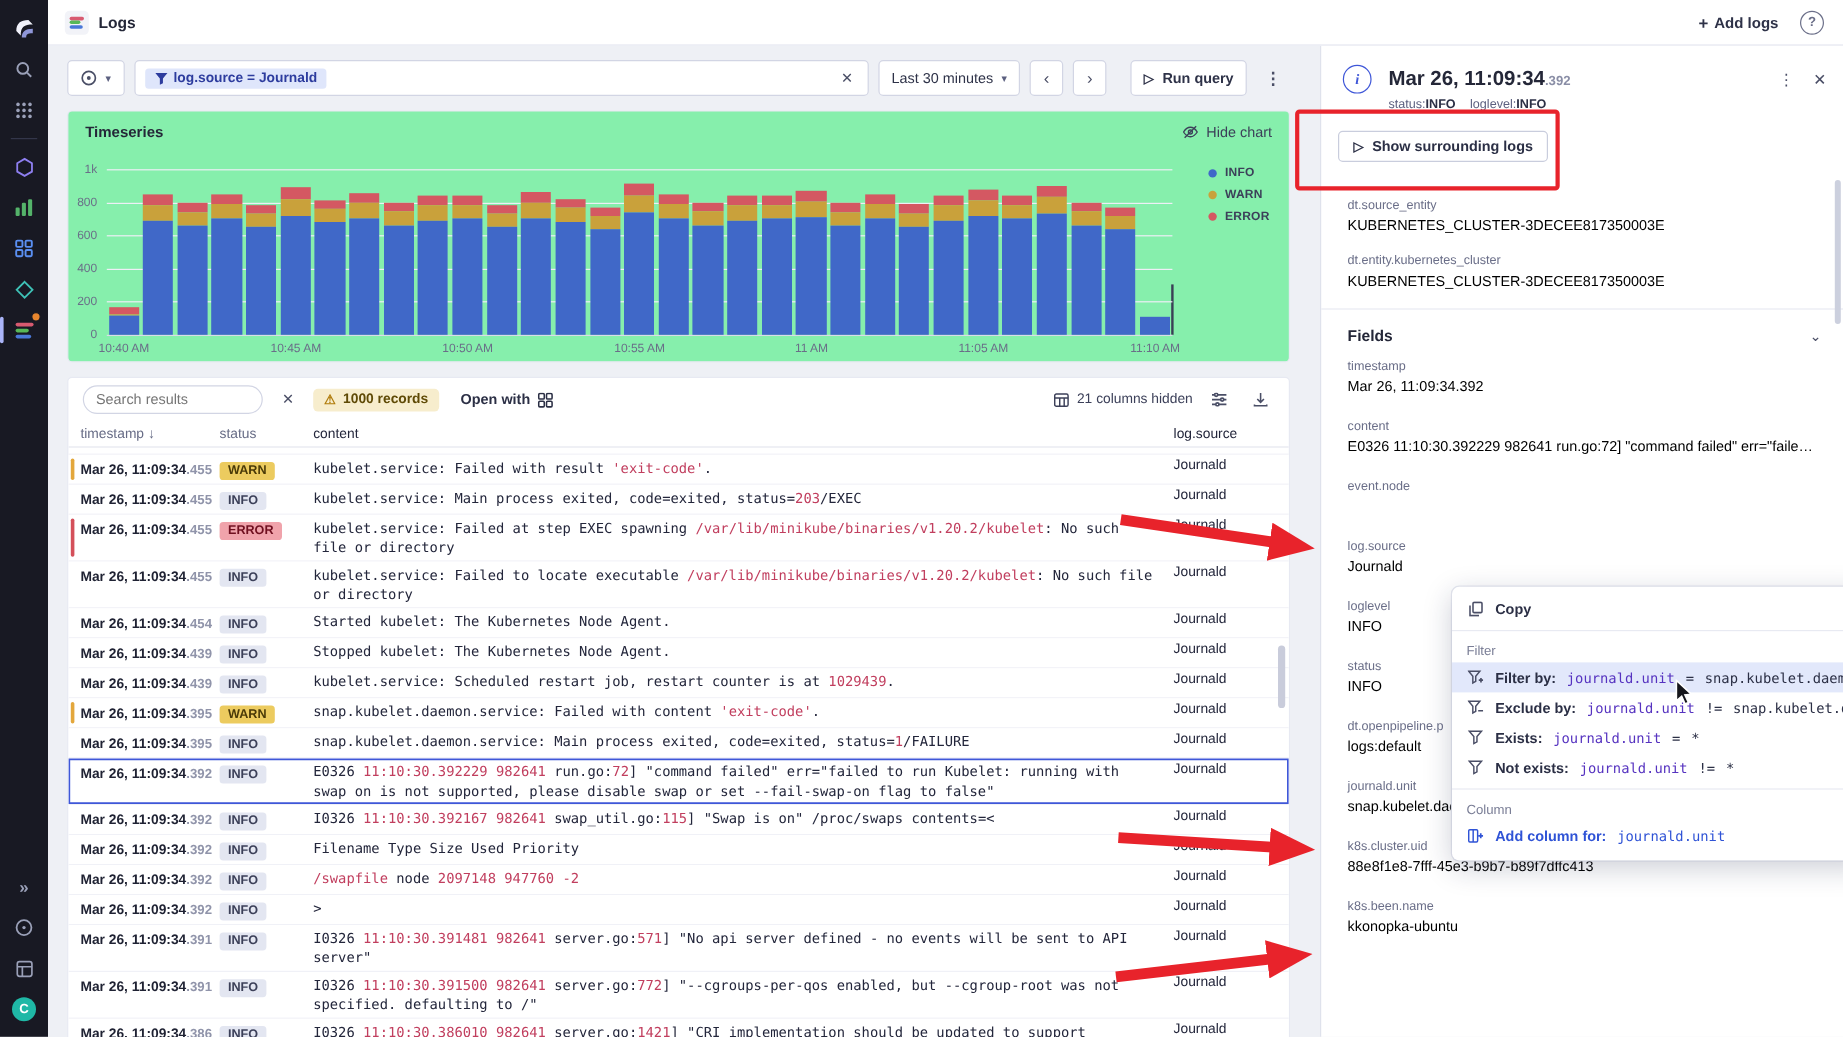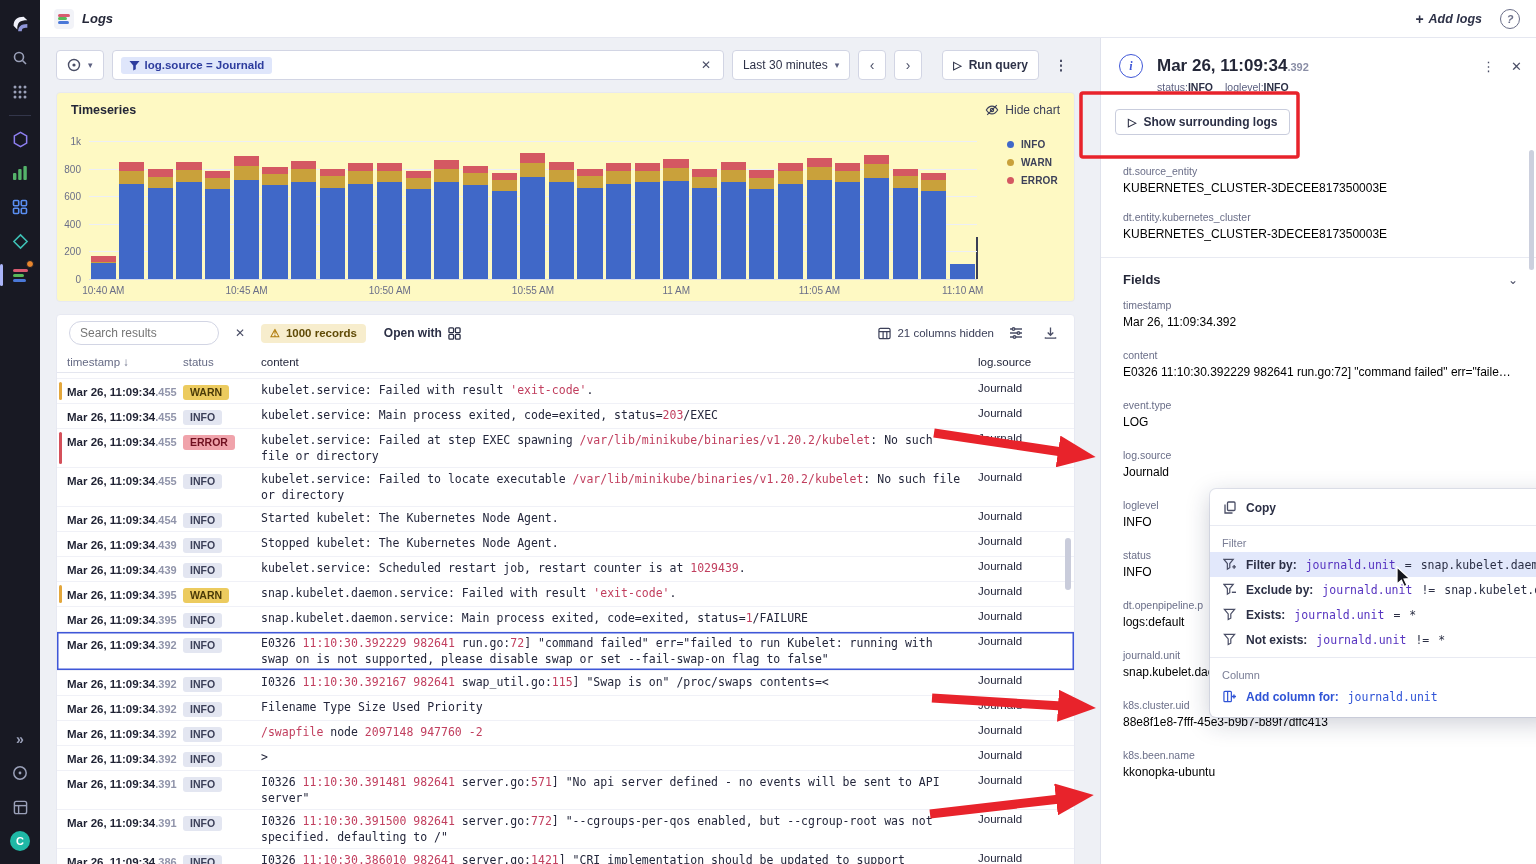--- a/index.html
+++ b/index.html
@@ -14,42 +14,42 @@
   .sb-spacer { flex:1; }
   .sb-active-bar { position:absolute; left:-5px; top:4px; width:3px; height:22px; background:#aab4f8; border-radius:2px; }
   .sb-dot { position:absolute; top:0; right:1px; width:8px; height:8px; border-radius:50%; background:#e8862e; border:1.5px solid #181923; }
   .logs-glyph { width:15px; height:13px; display:flex; flex-direction:column; justify-content:space-between; }
   .logs-glyph span { height:3px; border-radius:1.5px; }
   .lg-r { background:#d85a70; width:100%; } .lg-g { background:#58b858; width:78%; } .lg-b { background:#4a78d8; width:90%; }
   .c-badge { width:20px; height:20px; border-radius:50%; background:#1fb8a6; color:#fff; font-size:11px; font-weight:700; display:flex; align-items:center; justify-content:center; }
   .sb-text { font-size:14px; font-weight:700; color:#9aa0b8; }
 
   
-  #topbar { position:absolute; left:40px; top:0; right:0; height:38px; background:#fff; border-bottom:1px solid #e5e7f0; display:flex; align-items:center; padding:0 16px 0 14px; z-index:30;font-style:italic; }
+  #topbar { position:absolute; left:40px; top:0; right:0; height:38px; background:#fff; border-bottom:1px solid #e5e7f0; display:flex; align-items:center; padding:0 16px 0 14px; z-index:30; }
   .tb-appicon { width:20px; height:20px; border-radius:4px; background:#f2f3f8; display:flex; align-items:center; justify-content:center; }
   .tb-title { font-size:13px; font-weight:700; margin-left:8px; }
   .tb-right { margin-left:auto; display:flex; align-items:center; gap:18px; }
   .tb-add { font-size:12.5px; font-weight:600; color:#2e3248; display:flex; gap:5px; align-items:center; cursor:pointer; }
   .tb-add .pl { font-size:14px; font-weight:700; }
   .tb-help { width:20px; height:20px; border-radius:50%; border:1.5px solid #6a6e88; color:#6a6e88; font-size:11px; font-weight:700; display:flex; align-items:center; justify-content:center; cursor:pointer; }
 
   
   #main { position:absolute; left:40px; top:38px; width:1060px; bottom:0; }
   #querybar { position:absolute; left:16px; top:11px; right:25px; height:32px; display:flex; gap:8px; align-items:center; }
   .qbtn { height:30px; background:#fff; border:1px solid #d2d5e4; border-radius:4px; display:flex; align-items:center; gap:7px; padding:0 10px; font-size:12px; color:#2e3248; cursor:pointer; white-space:nowrap; }
   .qico { width:28px; height:30px; display:flex; align-items:center; justify-content:center; color:#4a4e66; font-size:14px; cursor:pointer; background:#fff; border:1px solid #d2d5e4; border-radius:4px; }
   .qico.plain { border:none; background:transparent; font-weight:700; }
   #qb-input { flex:1; height:30px; background:#fff; border:1px solid #d2d5e4; border-radius:4px; display:flex; align-items:center; padding:0 8px; gap:8px; }
   .fpill { display:flex; align-items:center; gap:5px; background:#dfe6fb; border-radius:3px; padding:2.5px 8px; font-size:11.5px; font-weight:600; color:#2d3c9e; cursor:pointer; }
   .qb-clear { margin-left:auto; color:#4a4e66; font-size:12px; cursor:pointer; padding:0 4px; }
   .chev { font-size:9px; color:#5c6080; }
   .play-tri { font-size:11px; }
 
   
-  #chart-card { position:absolute; left:16px; top:54px; right:25px; height:210px; background:#fef9c3; border-radius:4px; border:1px solid #e7e9f2; }
+  #chart-card { position:absolute; left:16px; top:54px; right:25px; height:210px; background:#86efac; border-radius:4px; border:1px solid #e7e9f2; }
   .chart-head { display:flex; align-items:center; padding:10px 14px 0; }
   .chart-title { font-size:12.5px; font-weight:700; }
   .hide-chart { margin-left:auto; display:flex; align-items:center; gap:6px; font-size:12px; color:#3c4059; cursor:pointer; }
   #yaxis { position:absolute; left:0; top:0; width:26px; height:210px; }
   .ylab { position:absolute; right:2px; font-size:10px; color:#6a6e88; text-align:right; }
   #plot { position:absolute; left:32px; top:48px; width:888px; height:138px; }
   .gridline { position:absolute; left:0; right:0; height:1px; background:#edeff6; }
   .gridline.base { background:#d9dce8; }
   .cbar { position:absolute; bottom:0; display:flex; flex-direction:column; justify-content:flex-end; }
   .cseg { width:100%; }
@@ -569,21 +569,21 @@
         </div>
         <div class="trow">
           <div class="cell c-ts"><span class="ts-main">Mar 26, 11:09:34</span><span class="ts-ms">.439</span></div>
           <div class="cell c-st"><span class="tbadge b-INFO">INFO</span></div>
           <div class="cell c-ct mono"><span>kubelet.service: Scheduled restart job, restart counter is at </span><span class="tk-red">1029439</span><span>.</span></div>
           <div class="cell c-src">Journald</div>
         </div>
         <div class="trow">
           <div class="cell c-ts"><span class="ind warn"></span><span class="ts-main">Mar 26, 11:09:34</span><span class="ts-ms">.395</span></div>
           <div class="cell c-st"><span class="tbadge b-WARN">WARN</span></div>
-          <div class="cell c-ct mono"><span>snap.kubelet.daemon.service: Failed with result </span><span class="tk-red">'exit-code'</span><span>.</span></div>
+          <div class="cell c-ct mono"><span>snap.kubelet.daemon.service: Failed with content </span><span class="tk-red">'exit-code'</span><span>.</span></div>
           <div class="cell c-src">Journald</div>
         </div>
         <div class="trow">
           <div class="cell c-ts"><span class="ts-main">Mar 26, 11:09:34</span><span class="ts-ms">.395</span></div>
           <div class="cell c-st"><span class="tbadge b-INFO">INFO</span></div>
           <div class="cell c-ct mono"><span>snap.kubelet.daemon.service: Main process exited, code=exited, status=</span><span class="tk-red">1</span><span>/FAILURE</span></div>
           <div class="cell c-src">Journald</div>
         </div>
         <div class="trow sel">
           <div class="cell c-ts"><span class="ts-main">Mar 26, 11:09:34</span><span class="ts-ms">.392</span></div>
@@ -673,22 +673,21 @@
   <div id="p-fields">
       <div class="pfield">
         <div class="pkey">timestamp</div>
         <div class="pval">Mar 26, 11:09:34.392</div>
       </div>
       <div class="pfield">
         <div class="pkey">content</div>
         <div class="pval trunc">E0326 11:10:30.392229 982641 run.go:72] "command failed" err="failed ...</div>
       </div>
       <div class="pfield">
-        <div class="pkey">event.type</div>
-        <div class="pval">LOG</div>
+        <div class="pkey">event.node</div>
       </div>
       <div class="pfield">
         <div class="pkey">log.source</div>
         <div class="pval">Journald</div>
       </div>
       <div class="pfield">
         <div class="pkey">loglevel</div>
         <div class="pval">INFO</div>
       </div>
       <div class="pfield">

